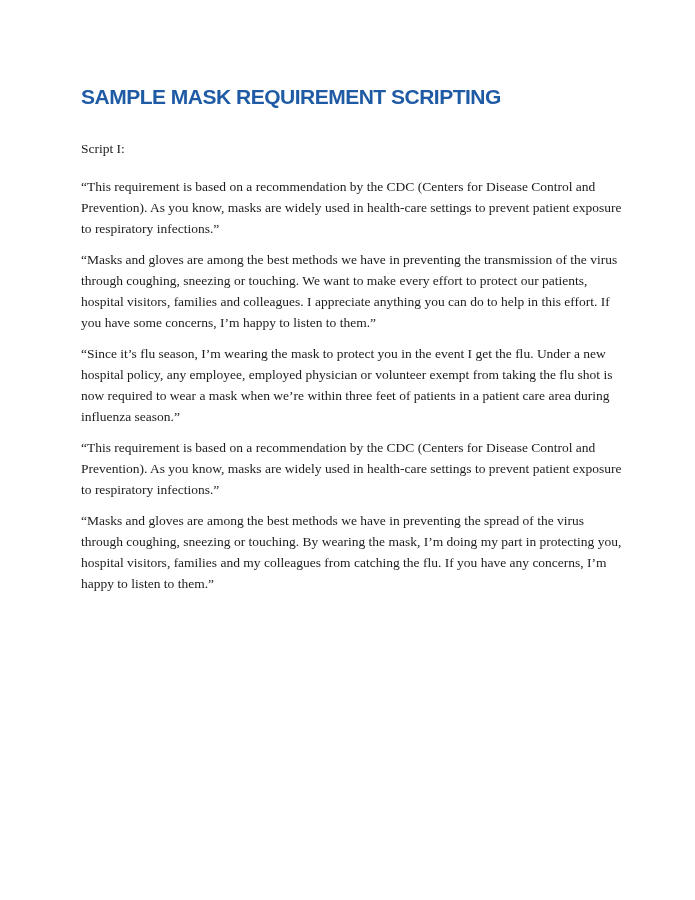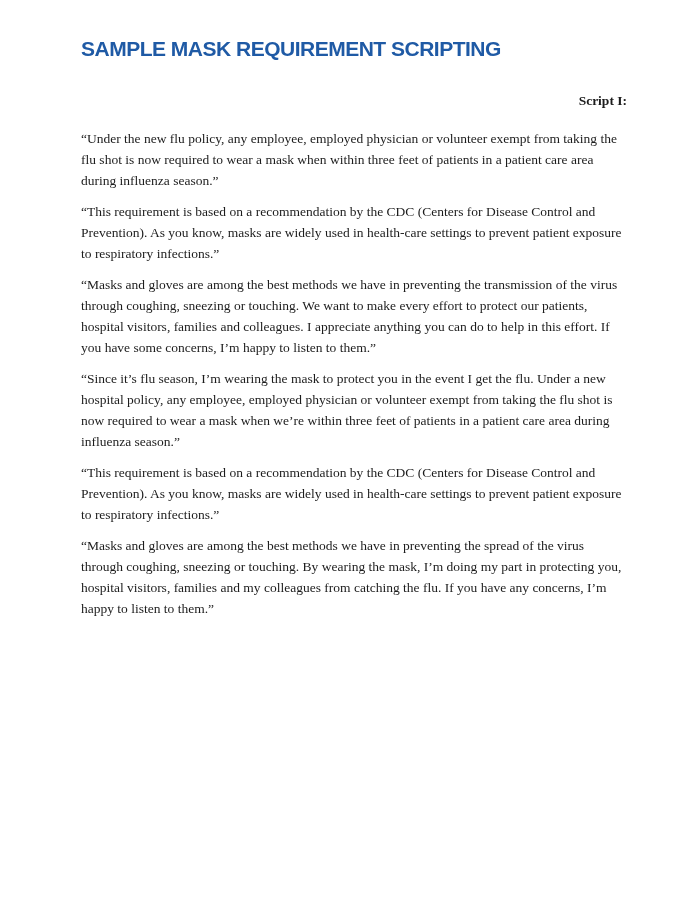--- a/index.html
+++ b/index.html
@@ -6,21 +6,21 @@
     margin: 0;
     padding: 0;
     background: #ffffff;
   }
   .page {
     position: relative;
     width: 695px;
     height: 900px;
     background: #ffffff;
     box-sizing: border-box;
-    padding: 36px 68px 0 81px;
+    padding: 84px 68px 0 81px;
     overflow: hidden;
     font-family: "Liberation Serif", serif;
     color: #1c1c1c;
   }
   .doc-title {
     margin: 0 0 28px 0;
     font-family: "Liberation Sans", sans-serif;
     font-weight: 700;
     font-size: 21px;
     line-height: 26px;
@@ -30,39 +30,37 @@
   .doc-body {
     width: 546px;
   }
   .block {
     margin: 0 0 10px 0;
     font-size: 13.5px;
     line-height: 21px;
     font-weight: 400;
   }
   .block.label {
-    font-weight: 700;
+    font-weight: 400;
     margin-bottom: 17px;
-    text-align: right;
   }
   .block.audience {
     font-weight: 700;
   }
 </style>
 </head>
 <body>
 
 <div class="page">
   <h1 class="doc-title" style="color: rgb(31, 90, 165);">SAMPLE MASK REQUIREMENT SCRIPTING</h1>
 
   <div class="doc-body">
     <p class="block label">Script I:</p>
 
 
-    <p class="block">“Under the new flu policy, any employee, employed physician or volunteer exempt from taking the flu shot is now required to wear a mask when within three feet of patients in a patient care area during influenza season.”</p>
 
     <p class="block">“This requirement is based on a recommendation by the CDC (Centers for Disease Control and Prevention). As you know, masks are widely used in health-care settings to prevent patient exposure to respiratory infections.”</p>
 
     <p class="block">“Masks and gloves are among the best methods we have in preventing the transmission of the virus through coughing, sneezing or touching. We want to make every effort to protect our patients, hospital visitors, families and colleagues. I appreciate anything you can do to help in this effort. If you have some concerns, I’m happy to listen to them.”</p>
 
 
 
     <p class="block">“Since it’s flu season, I’m wearing the mask to protect you in the event I get the flu. Under a new hospital policy, any employee, employed physician or volunteer exempt from taking the flu shot is now required to wear a mask when we’re within three feet of patients in a patient care area during influenza season.”</p>
 
     <p class="block">“This requirement is based on a recommendation by the CDC (Centers for Disease Control and Prevention). As you know, masks are widely used in health-care settings to prevent patient exposure to respiratory infections.”</p>

